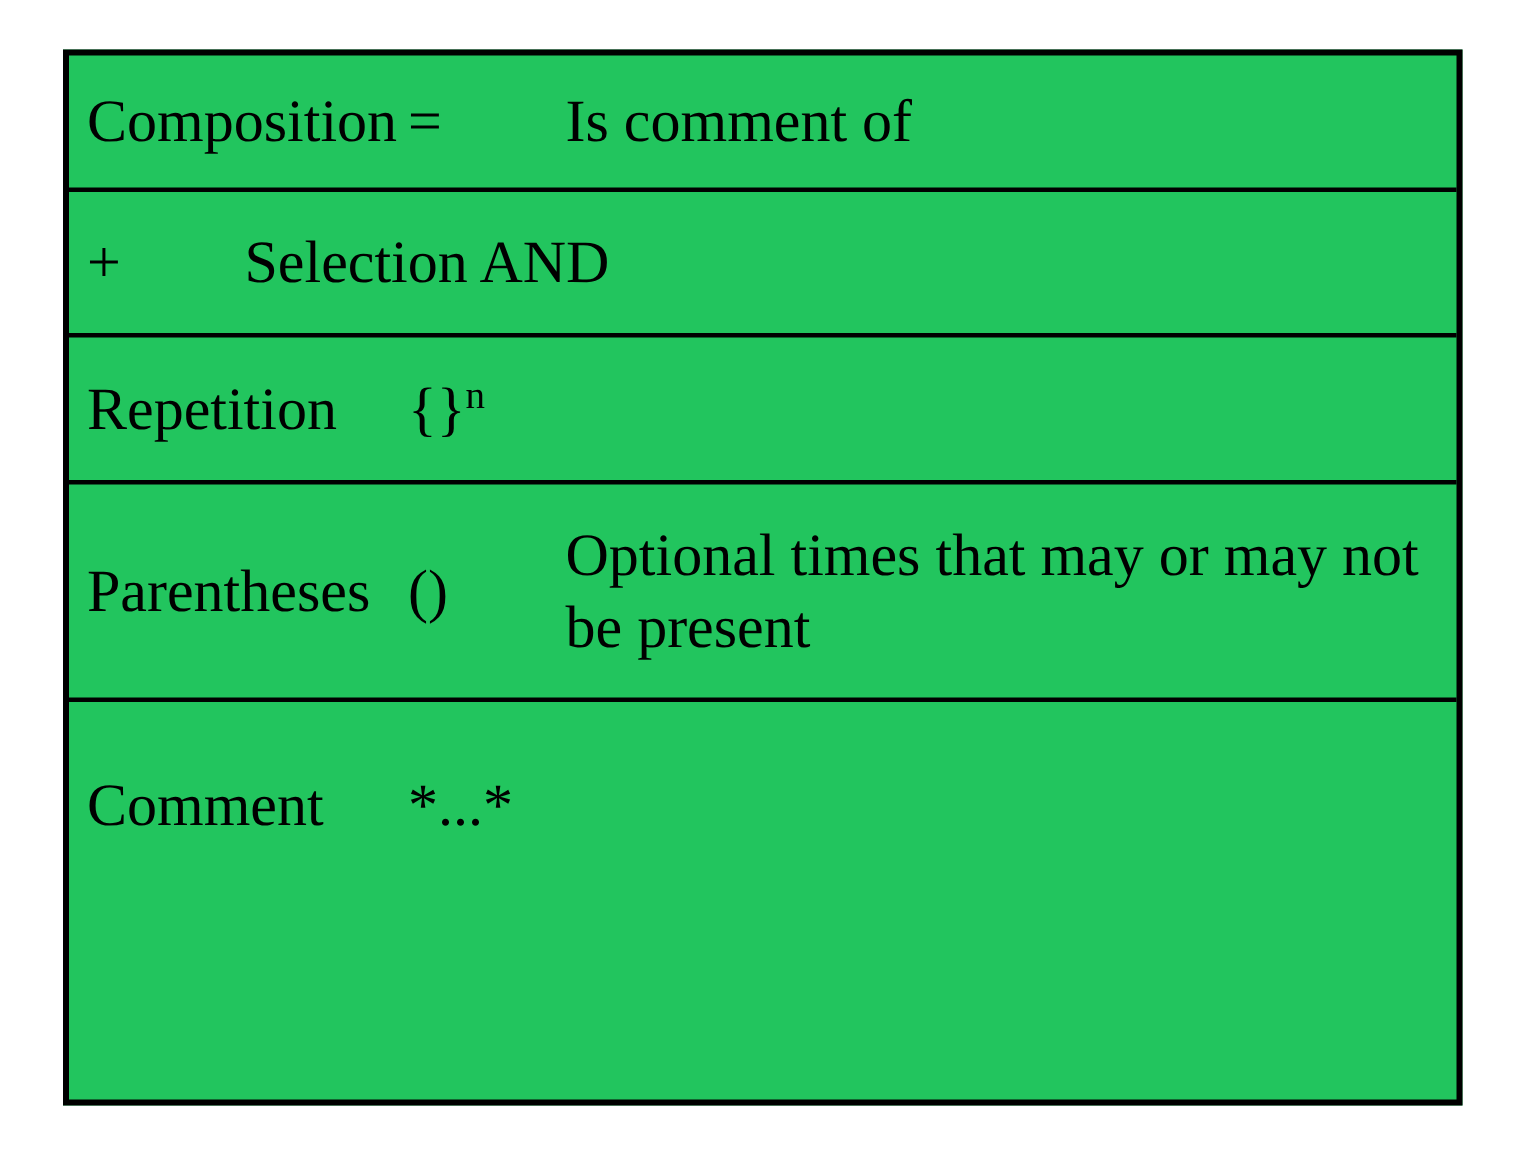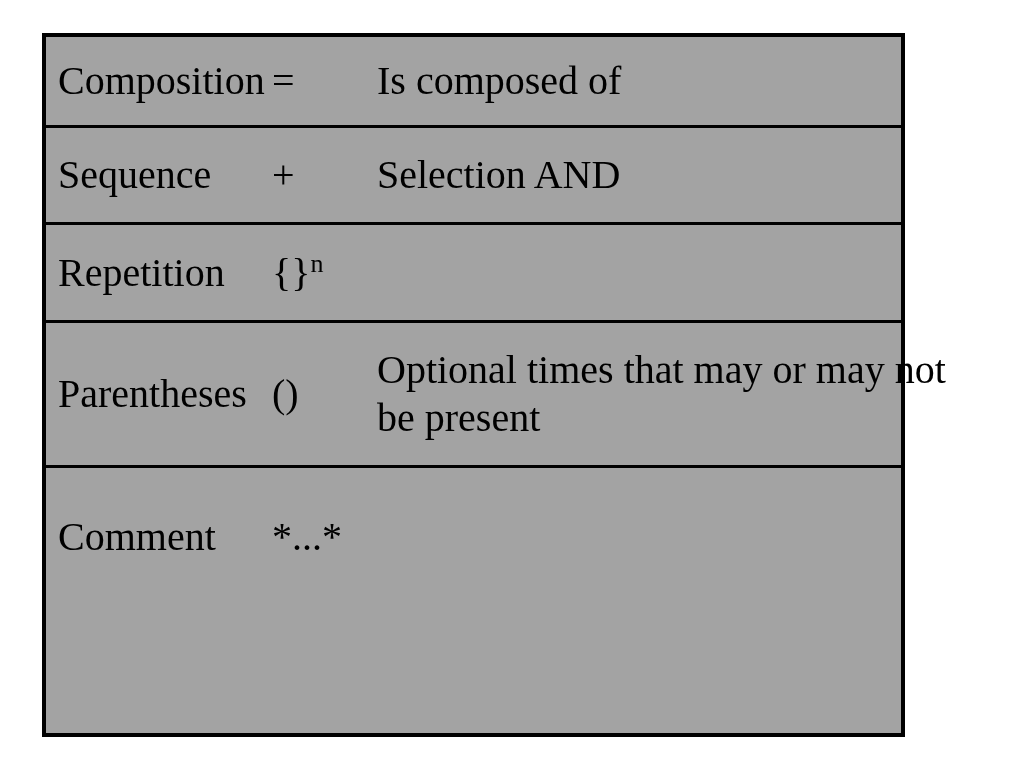--- a/index.html
+++ b/index.html
@@ -11,23 +11,23 @@
     overflow: hidden;
   }
   .page {
     position: relative;
     width: 1024px; height: 784px;
     background: #ffffff;
   }
   .notation-table {
     position: absolute;
     left: 42px; top: 33px;
-    width: 863px; height: 704px;
+    width: 933px; height: 704px;
     border: 4px solid #000000;
-    background: #a3a3a3;
+    background: #22c55e;
     display: flex;
     flex-direction: column;
   }
   .row {
     display: flex;
     align-items: center;
     padding-left: 12px;
     flex: 0 0 auto;
   }
   .row + .row { border-top: 3px solid #000000; }
@@ -53,25 +53,24 @@
 </style>
 </head>
 <body>
 
 <div class="page">
   <div class="notation-table">
 
     <div class="row">
       <div class="cell term">Composition</div>
       <div class="cell symbol"><span>=</span><sup></sup></div>
-      <div class="cell desc">Is composed of</div>
+      <div class="cell desc">Is comment of</div>
     </div>
 
     <div class="row">
-      <div class="cell term">Sequence</div>
       <div class="cell symbol"><span>+</span><sup></sup></div>
       <div class="cell desc">Selection AND</div>
     </div>
 
 
     <div class="row">
       <div class="cell term">Repetition</div>
       <div class="cell symbol"><span>{}</span><sup>n</sup></div>
     </div>
 

